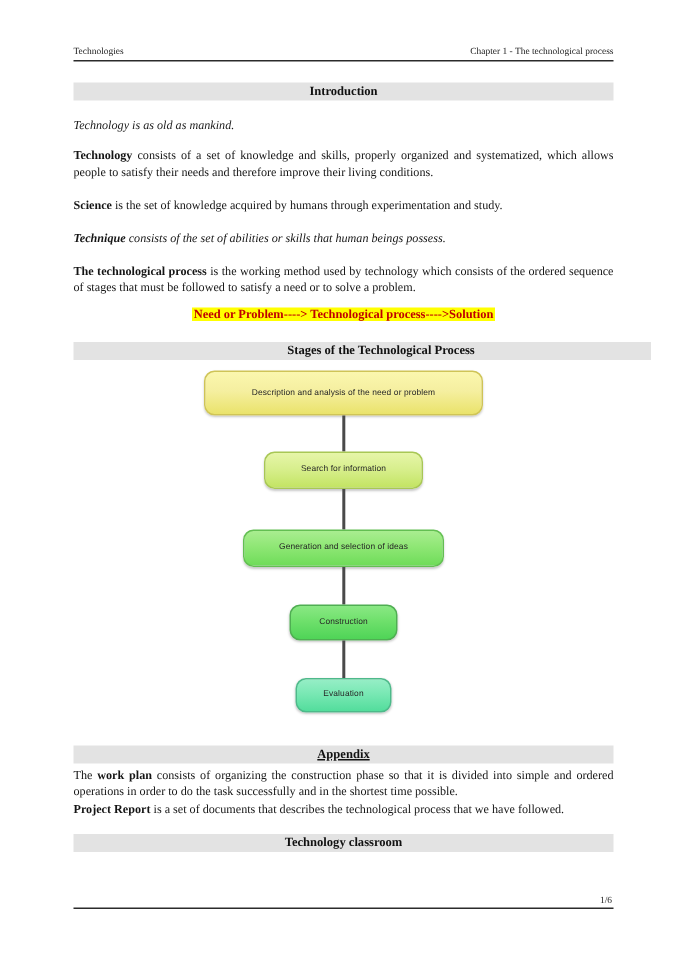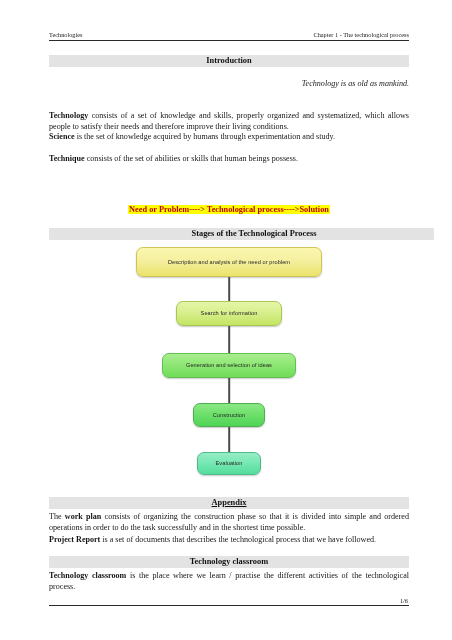--- a/index.html
+++ b/index.html
@@ -62,21 +62,21 @@
     font-size: 8.1px;
     line-height: 11.4px;
     text-align: justify;
     color: #151515;
   }
   .para b { font-weight: bold; }
   .center-italic {
     position: absolute;
     left: 49px;
     width: 360px;
-    text-align: right;
+    text-align: left;
     font-style: italic;
     font-size: 8.1px;
     line-height: 11.4px;
   }
 
   
   .hl-line {
     position: absolute;
     left: 49px;
     width: 360px;
@@ -172,32 +172,35 @@
 
   <div class="doc-header">
     <span class="hdr-left">Technologies</span>
     <span class="hdr-right">Chapter 1 - The technological process</span>
   </div>
 
   <div class="band" style="top:55px;">Introduction</div>
 
   <div class="center-italic" style="top:78px;">Technology is as old as mankind.</div>
 
-  <div class="para" style="top:98px;margin-top:12px;">
+  <div class="para" style="top:98px;">
     <b>Technology</b><span> consists of a set of knowledge and skills, properly organized and systematized, which allows people to satisfy their needs and therefore improve their living conditions.</span>
   </div>
 
   <div class="para" style="top:131px;">
     <b>Science</b><span> is the set of knowledge acquired by humans through experimentation and study.</span>
   </div>
 
-  <div class="para" style="top:153px;">
+  <div class="para" style="top:153px;font-style:italic;">
     <b>Technique</b><span> consists of the set of abilities or skills that human beings possess.</span>
   </div>
 
+  <div class="para" style="top:175px;">
+    <b>The technological process</b><span> is the working method used by technology which consists of the ordered sequence of stages that must be followed to satisfy a need or to solve a problem.</span>
+  </div>
 
   <div class="hl-line" style="top:204px;">
     <span class="hl">Need or Problem----&gt; Technological process----&gt;Solution</span>
   </div>
 
   <div class="band" style="top:228px;padding-left:25px;">Stages of the Technological Process</div>
 
   <div class="diagram">
     <div class="flow-node n0">Description and analysis of the need or problem</div>
     <div class="connector c0"></div>
@@ -214,21 +217,18 @@
 
   <div class="para" style="top:511px;">
     <span>The </span><b>work plan</b><span> consists of organizing the construction phase so that it is divided into simple and ordered operations in order to do the task successfully and in the shortest time possible.</span>
   </div>
   <div class="para" style="top:534px;">
     <b>Project Report</b><span> is a set of documents that describes the technological process that we have followed.</span>
   </div>
 
   <div class="band" style="top:556px;">Technology classroom</div>
 
-  <div class="para" style="top:570px;">
-    <b>Technology classroom</b><span> is the place where we learn / practise the different activities of the technological process.</span>
-  </div>
 
   <div class="doc-footer">
     <div class="pageno">1/6</div>
   </div>
 
 </div>
 
 </body></html>

